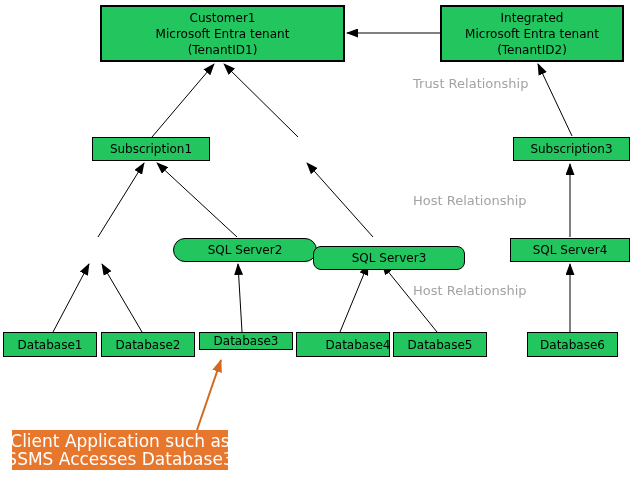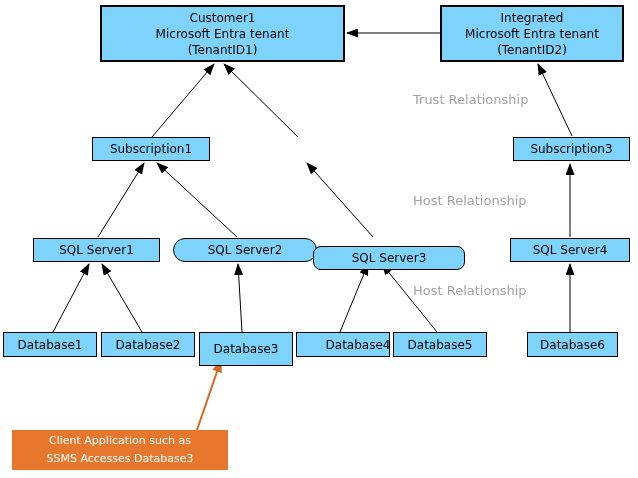--- a/index.html
+++ b/index.html
@@ -6,21 +6,21 @@
   .canvas{
     position:relative;
     width:638px;height:478px;
     background:#ffffff;
     font-family:"DejaVu Sans","Liberation Sans",sans-serif;
     overflow:hidden;
   }
   .edges{position:absolute;left:0;top:0;width:638px;height:478px;}
   .box{
     position:absolute;
-    background:#7dd3fc;
+    background:#22c55e;
     border:1px solid #000000;
     box-sizing:border-box;
     display:flex;
     flex-direction:column;
     align-items:center;
     justify-content:center;
     font-size:12px;
     color:#000000;
     text-align:center;
     line-height:16px;
@@ -30,21 +30,21 @@
   .rel-label{
     position:absolute;
     font-size:13px;
     color:#a3a3a3;
     white-space:nowrap;
   }
   .callout{
     position:absolute;
     background:#e8772e;
     color:#ffffff;
-    font-size:11px;
+    font-size:17px;
     line-height:18px;
     text-align:center;
     display:flex;
     flex-direction:column;
     align-items:center;
     justify-content:center;
     white-space:nowrap;
   }
 </style>
 </head>
@@ -85,33 +85,32 @@
   </div>
   <div class="box tenant" style="left:440px;top:5px;width:184px;height:57px;text-align:right;">
     <div>Integrated</div>
     <div>Microsoft Entra tenant</div>
     <div>(TenantID2)</div>
   </div>
 
   <div class="box" style="left:92px;top:137px;width:118px;height:24px;">Subscription1</div>
   <div class="box" style="left:513px;top:137px;width:117px;height:24px;">Subscription3</div>
 
-  <div class="box" style="left:33px;top:238px;width:127px;height:24px;">SQL Server1</div>
   <div class="box" style="left:173px;top:238px;width:144px;height:24px;border-radius:12px;">SQL Server2</div>
   <div class="box" style="left:313px;top:246px;width:152px;height:24px;border-radius:8px;">SQL Server3</div>
   <div class="box" style="left:510px;top:238px;width:120px;height:24px;">SQL Server4</div>
 
   <div class="box" style="left:3px;top:332px;width:94px;height:25px;text-align:center;">Database1</div>
   <div class="box" style="left:101px;top:332px;width:94px;height:25px;">Database2</div>
-  <div class="box" style="left:199px;top:332px;width:94px;height:34px;">Database3</div>
+  <div class="box" style="left:199px;top:332px;width:94px;height:18px;">Database3</div>
   <div class="box" style="left:296px;top:332px;width:94px;height:25px;padding-left:30px;">Database4</div>
   <div class="box" style="left:393px;top:332px;width:94px;height:25px;">Database5</div>
   <div class="box" style="left:527px;top:332px;width:91px;height:25px;">Database6</div>
 
-  <div class="rel-label" style="left:413px;top:92px;">Trust Relationship</div>
+  <div class="rel-label" style="left:413px;top:76px;">Trust Relationship</div>
   <div class="rel-label" style="left:413px;top:193px;">Host Relationship</div>
   <div class="rel-label" style="left:413px;top:283px;">Host Relationship</div>
 
   <div class="callout" style="left:12px;top:430px;width:216px;height:40px;">
     <div>Client Application such as</div>
     <div>SSMS Accesses Database3</div>
   </div>
 
 </div>
 

